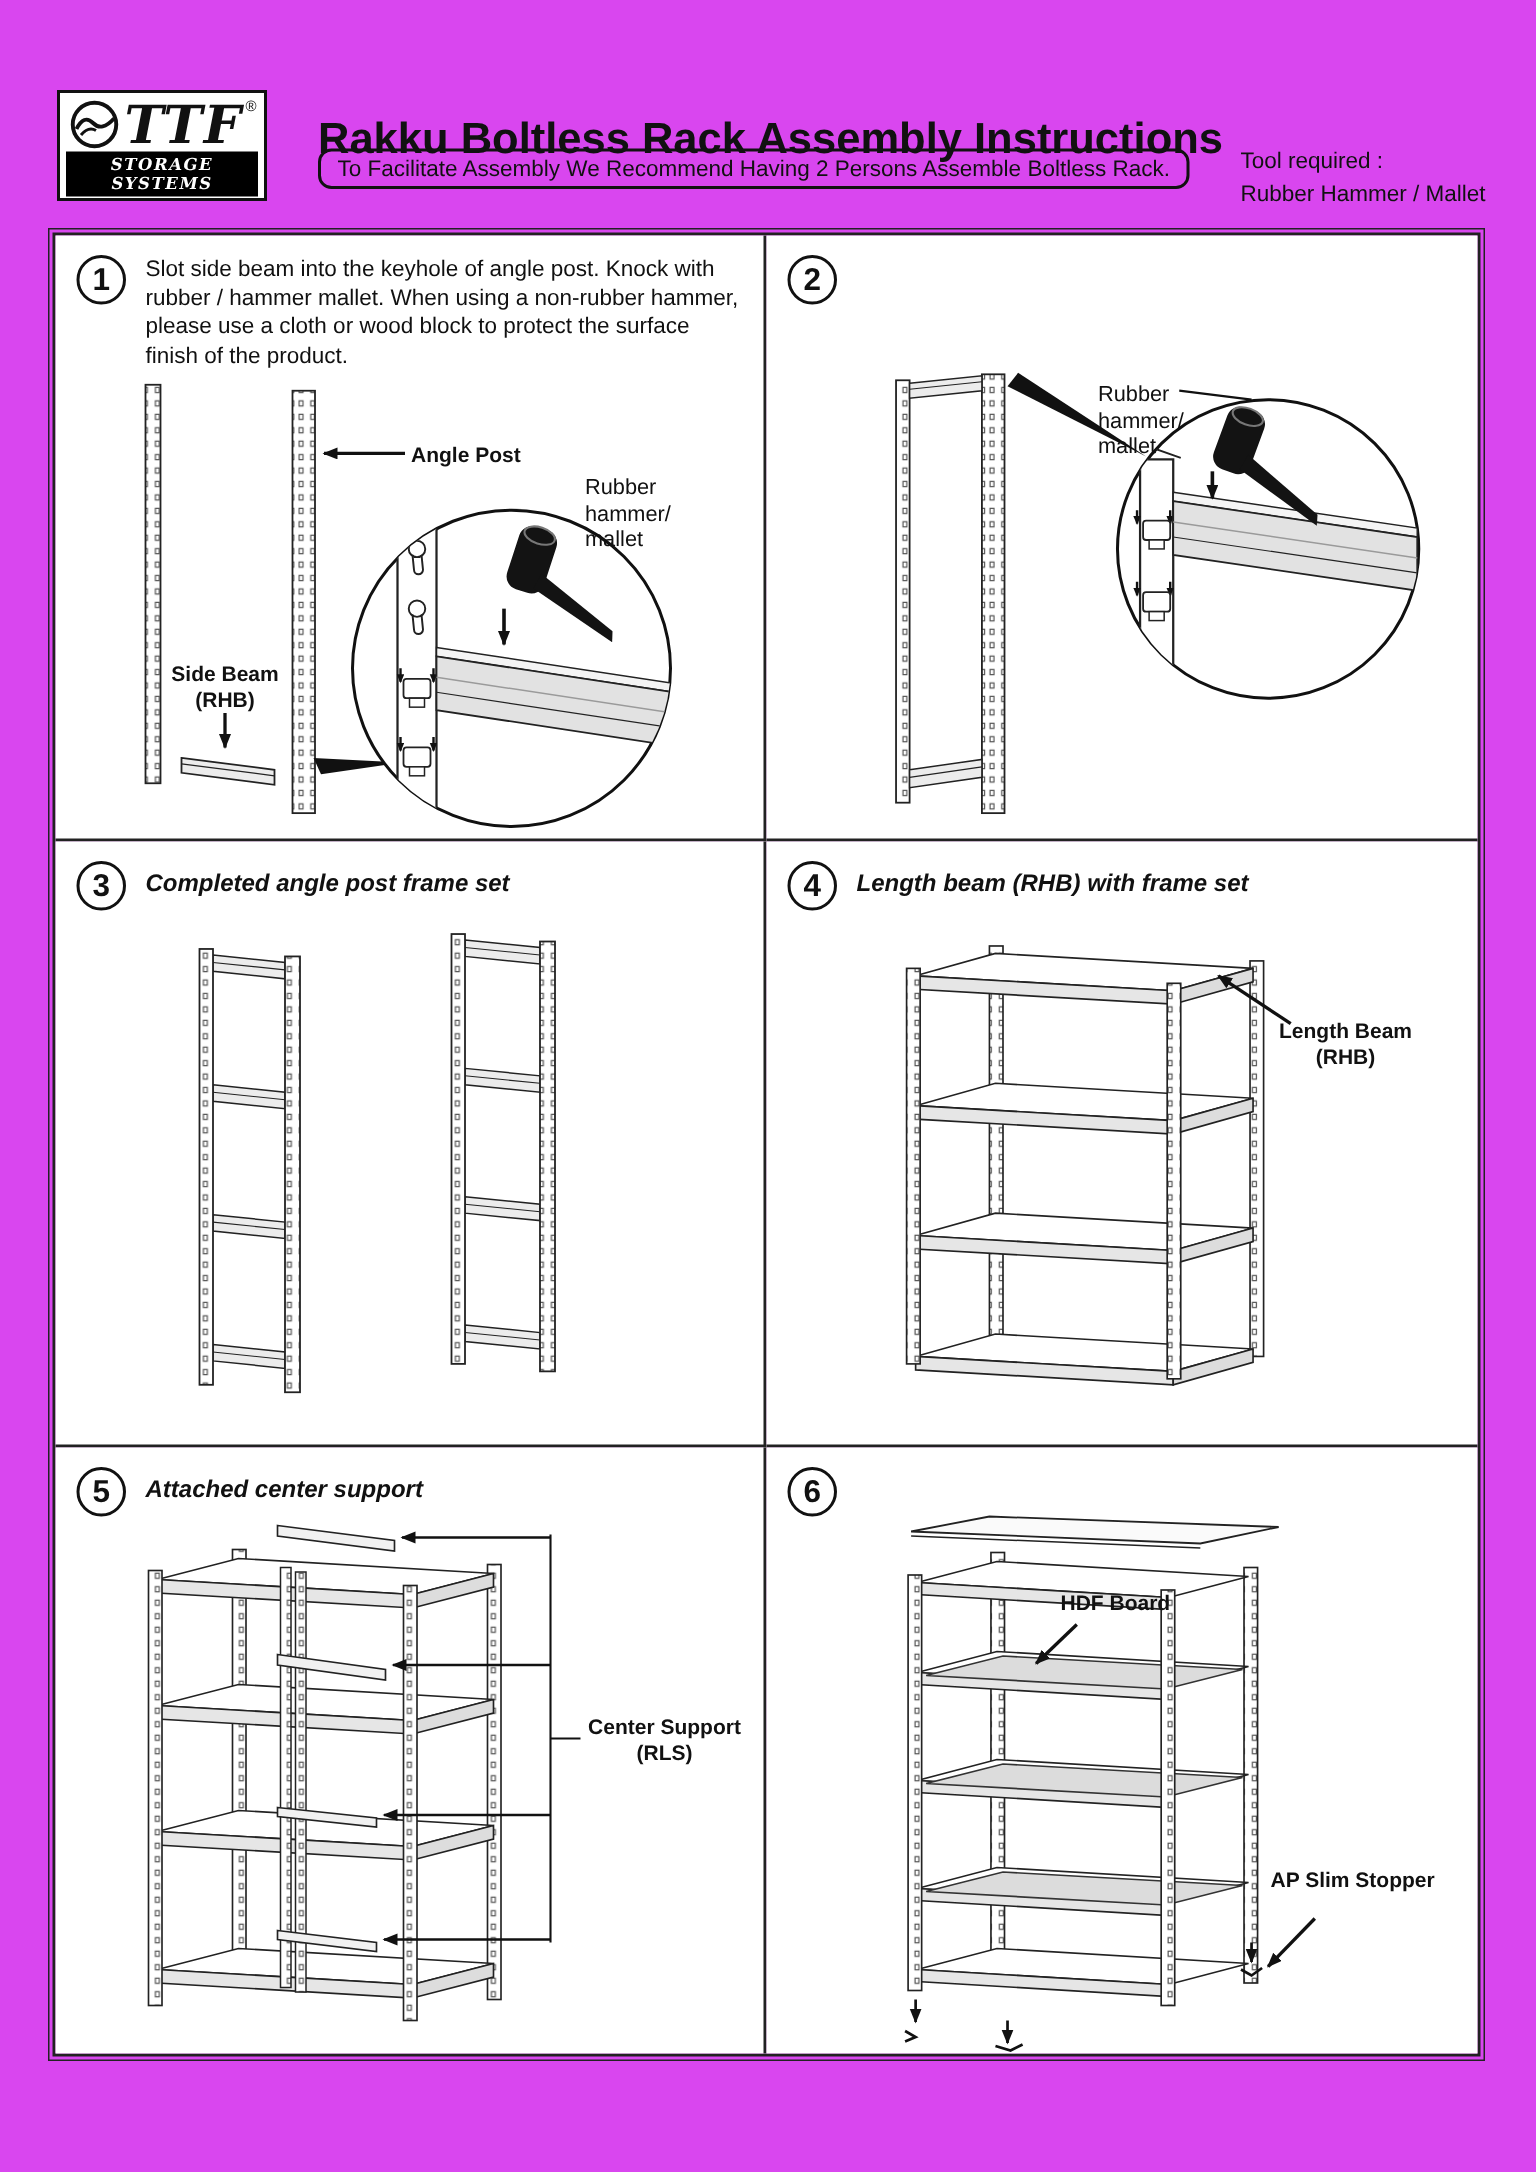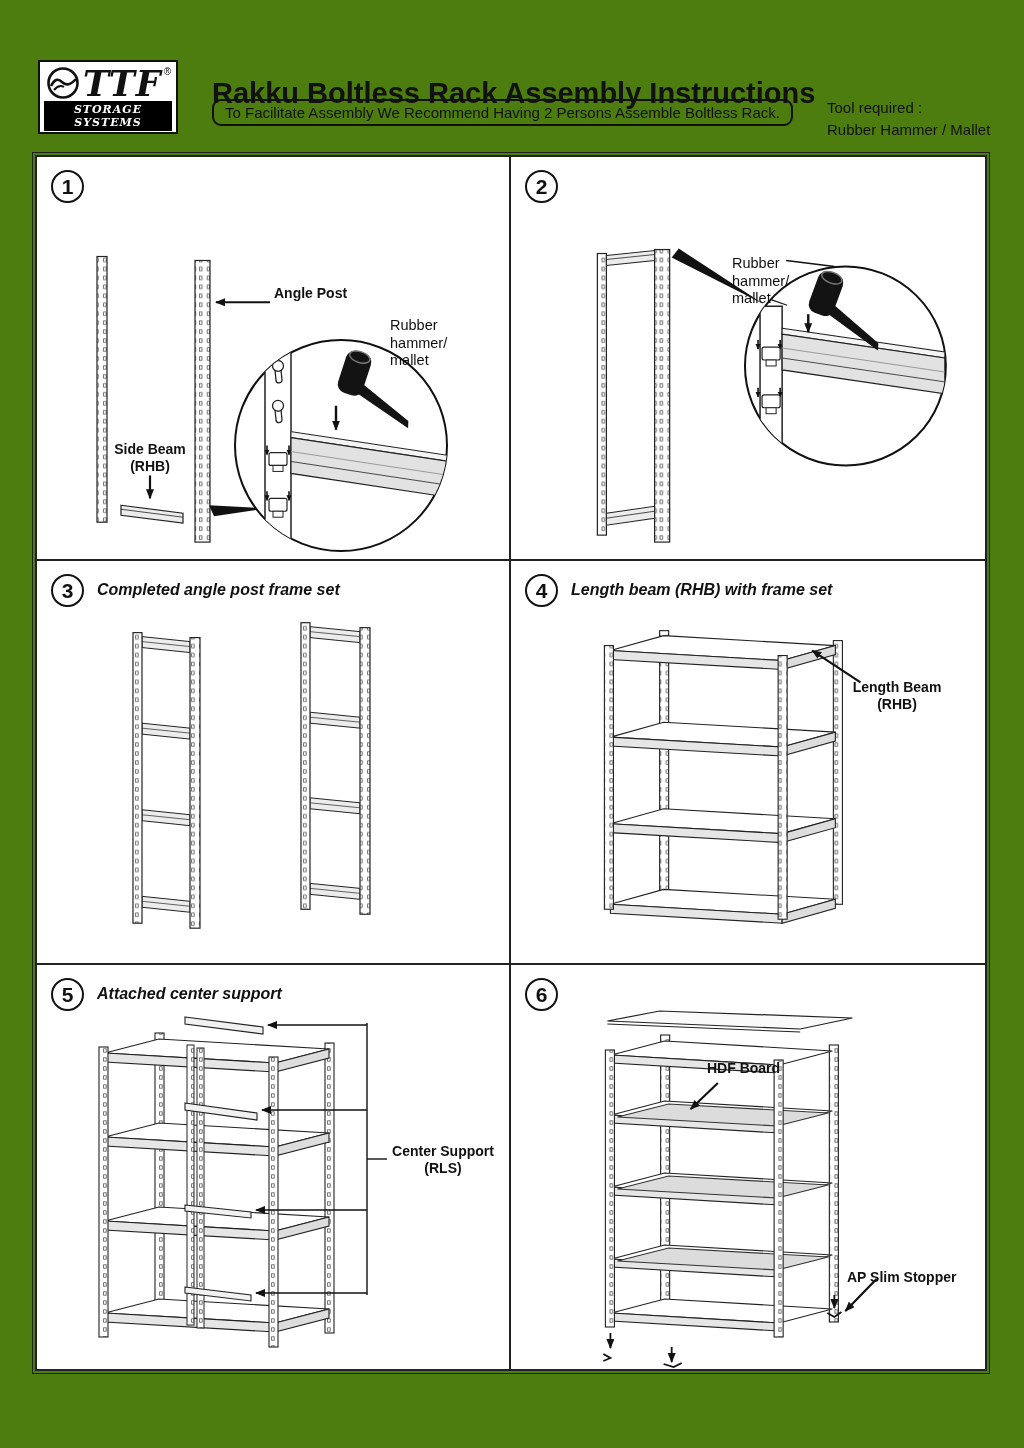--- a/index.html
+++ b/index.html
@@ -1,17 +1,17 @@
 <!DOCTYPE html>
 <html><head>
 <meta charset="utf-8">
 <style>
   html,body{margin:0;padding:0;background:#fff;}
   body{width:1024px;height:1448px;font-family:"Liberation Sans",sans-serif;color:#111;}
-  .page{position:relative;width:1024px;height:1448px;background:#4d7c0f;overflow:hidden;}
+  .page{position:relative;width:1024px;height:1448px;background:#d946ef;overflow:hidden;}
 
   
   .logo{position:absolute;left:38px;top:60px;width:140px;height:74px;border:2px solid #111;
         box-sizing:border-box;background:#fff;display:flex;flex-direction:column;align-items:center;justify-content:space-between;padding:3px 3px;}
   .logo-top{display:flex;align-items:center;gap:2px;}
   .logo-brand{font-family:"DejaVu Serif",serif;font-style:italic;font-weight:bold;font-size:35px;line-height:1;letter-spacing:1px;}
   .logo-reg{font-size:10px;vertical-align:top;position:relative;top:-12px;}
   .logo-bar{background:#000;color:#fff;width:128px;text-align:center;font-family:"DejaVu Serif",serif;
             font-style:italic;font-weight:bold;font-size:11px;letter-spacing:1px;padding:2px 0;}
   .title{position:absolute;left:212px;top:58px;font-size:29px;font-weight:bold;letter-spacing:0px;}
@@ -136,22 +136,26 @@
           <polygon points="254,276 412,300 412,306 254,282" fill="#f4f4f4" stroke="#222" stroke-width="1"></polygon>
           <polygon points="254,282 412,306 412,342 254,318" fill="#e2e2e2" stroke="#222" stroke-width="1.2"></polygon>
           <line x1="254" y1="296" x2="412" y2="320" stroke="#9a9a9a" stroke-width="1"></line>
           <line x1="254" y1="306" x2="412" y2="330" stroke="#222" stroke-width="0.8"></line>
         </g>
         <use href="#hammer" transform="translate(316,222) rotate(18)"></use>
         <line x1="299" y1="250" x2="299" y2="274" stroke="#111" stroke-width="2.4" marker-end="url(#ah)"></line>
       </svg>
       <div class="step-head">
         <div class="stepnum">1</div>
-      </div>
-      <div class="lbl" style="left:237px;top:128px;">Angle Post</div>
+        <div class="steptext">Slot side beam into the keyhole of angle post. Knock with
+rubber / hammer mallet. When using a non-rubber hammer,
+please use a cloth or wood block to protect the surface
+finish of the product.</div>
+      </div>
+      <div class="lbl" style="left:237px;top:138px;">Angle Post</div>
       <div class="lbl-reg" style="left:353px;top:160px;">Rubber
 hammer/
 mallet</div>
       <div class="lbl center" style="left:74px;top:284px;width:78px;">Side Beam
 (RHB)</div>
     </section>
 
     <section class="panel bB">
       <svg class="illus" viewBox="0 0 472 404" preserveAspectRatio="none">
         <defs>
@@ -367,18 +371,18 @@
           <line x1="160" y1="382" x2="160" y2="397" stroke="#111" stroke-width="1.8" marker-end="url(#ah)"></line>
           <polyline points="152,399 162,402 170,398" fill="none" stroke="#111" stroke-width="1.8"></polyline>
           <line x1="322" y1="330" x2="322" y2="343" stroke="#111" stroke-width="1.8" marker-end="url(#ah)"></line>
           <polyline points="315,348 322,352 329,347" fill="none" stroke="#111" stroke-width="1.8"></polyline>
         </g>
       </svg>
       <div class="step-head">
         <div class="stepnum">6</div>
       </div>
       <div class="lbl" style="left:196px;top:95px;">HDF Board</div>
-      <div class="lbl" style="left:336px;top:304px;">AP Slim Stopper</div>
+      <div class="lbl" style="left:336px;top:280px;">AP Slim Stopper</div>
     </section>
 
   </div>
   </div>
 </div>
 
 </body></html>

